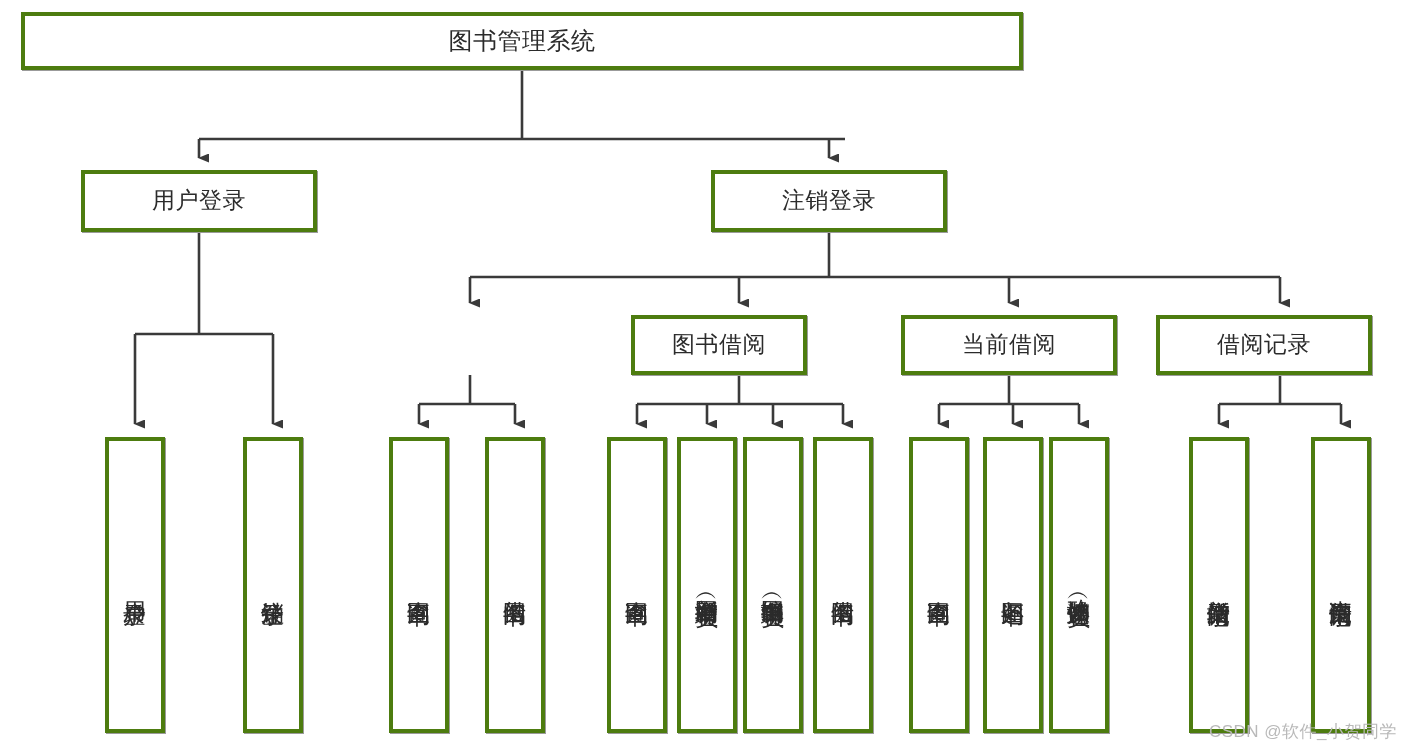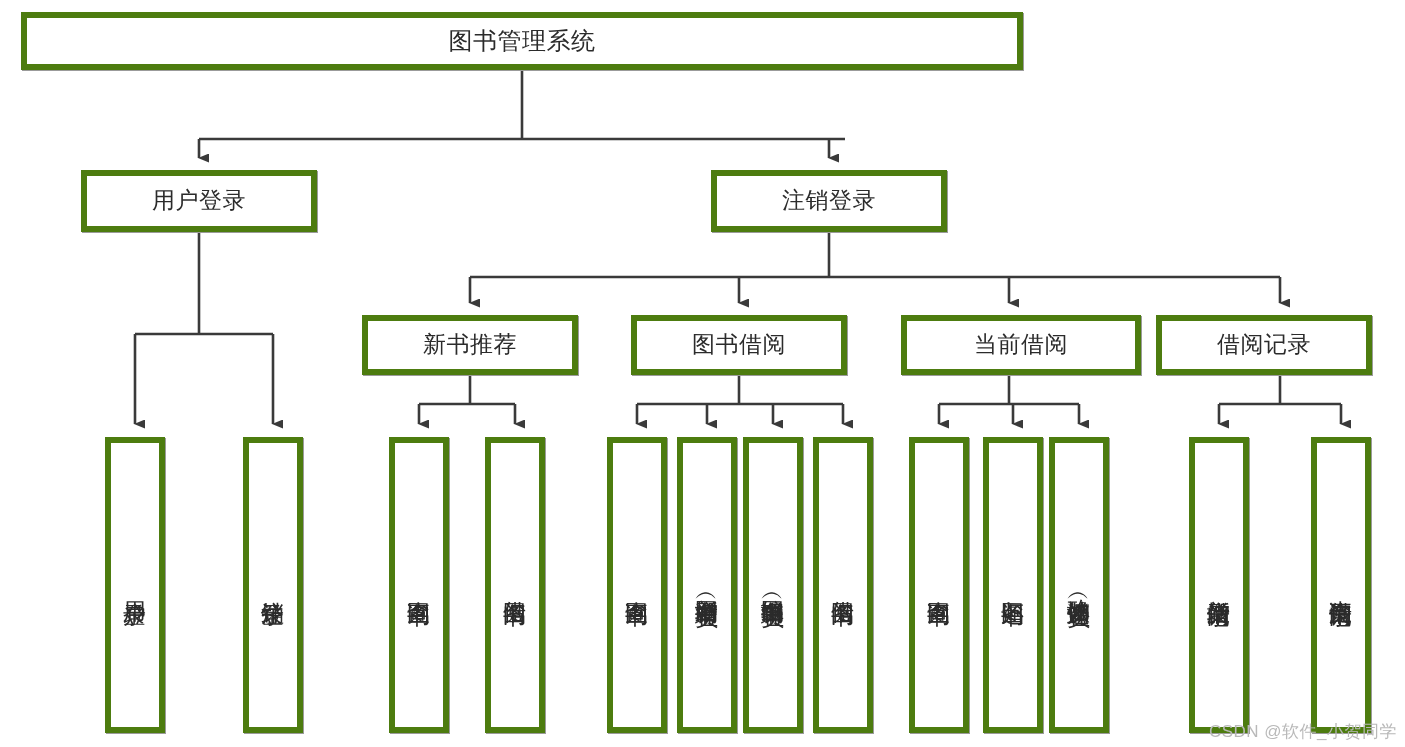--- a/index.html
+++ b/index.html
@@ -22,21 +22,21 @@
     position: absolute;
     left: 0;
     top: 0;
     width: 1405px;
     height: 747px;
   }
   .node-box {
     position: absolute;
     box-sizing: border-box;
     background: #ffffff;
-    border: 6px solid #4d7c0f;
+    border: 4px solid #4d7c0f;
     box-shadow: 1px 1px 0 0 #9b9b9b;
     display: flex;
     align-items: center;
     justify-content: center;
     overflow: hidden;
   }
   .node-label {
     color: #2b2b2b;
     white-space: nowrap;
     letter-spacing: 0.5px;
@@ -135,27 +135,24 @@
     <span class="node-label">图书管理系统</span>
   </div>
 
   <div class="node-box node-h" style="left:81px; top:170px; width:236px; height:62px;">
     <span class="node-label">用户登录</span>
   </div>
   <div class="node-box node-h" style="left:711px; top:170px; width:236px; height:62px;">
     <span class="node-label">注销登录</span>
   </div>
 
-  <div class="node-box node-h" style="left:362px; top:315px; width:216px; height:60px;">
-    <span class="node-label">新书推荐</span>
-  </div>
-  <div class="node-box node-h" style="left:631px; top:315px; width:216px; height:60px;">
+  <div class="node-box node-h" style="left:631px; top:315px; width:176px; height:60px;">
     <span class="node-label">图书借阅</span>
   </div>
-  <div class="node-box node-h" style="left:901px; top:315px; width:240px; height:60px;text-align:right;">
+  <div class="node-box node-h" style="left:901px; top:315px; width:216px; height:60px;text-align:right;">
     <span class="node-label">当前借阅</span>
   </div>
   <div class="node-box node-h" style="left:1156px; top:315px; width:216px; height:60px;">
     <span class="node-label">借阅记录</span>
   </div>
 
   <div class="node-box node-v" style="left:105px; top:437px; width:60px; height:296px;">
     <span class="node-label">用户登录</span>
   </div>
   <div class="node-box node-v" style="left:243px; top:437px; width:60px; height:296px;">

